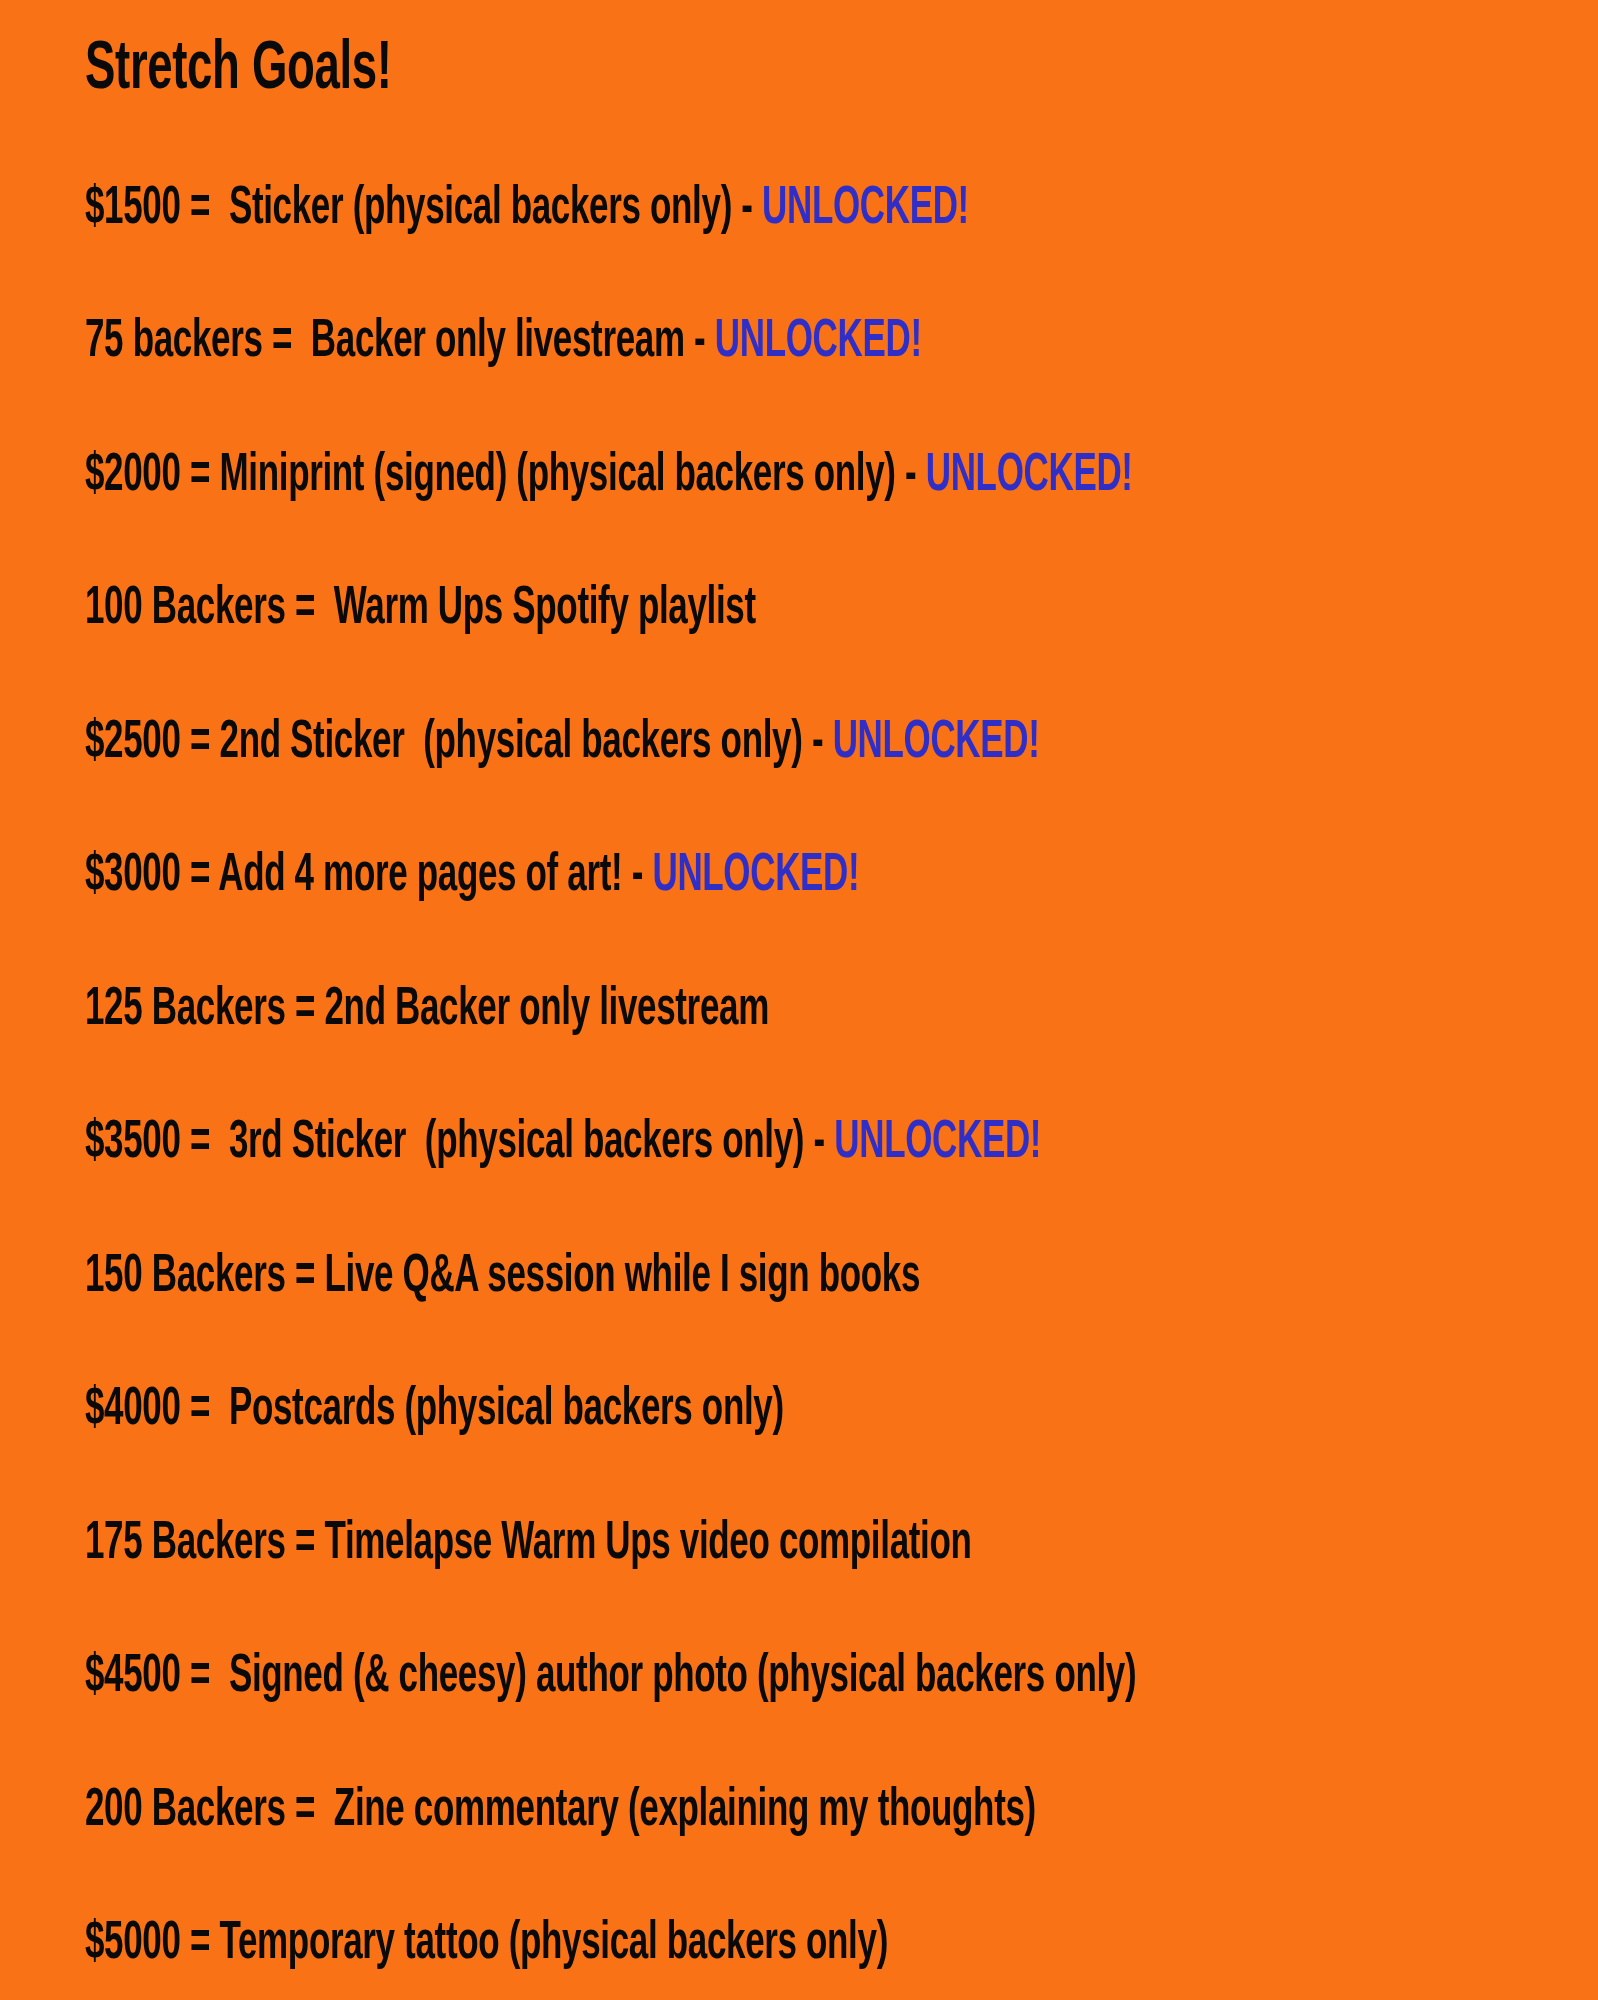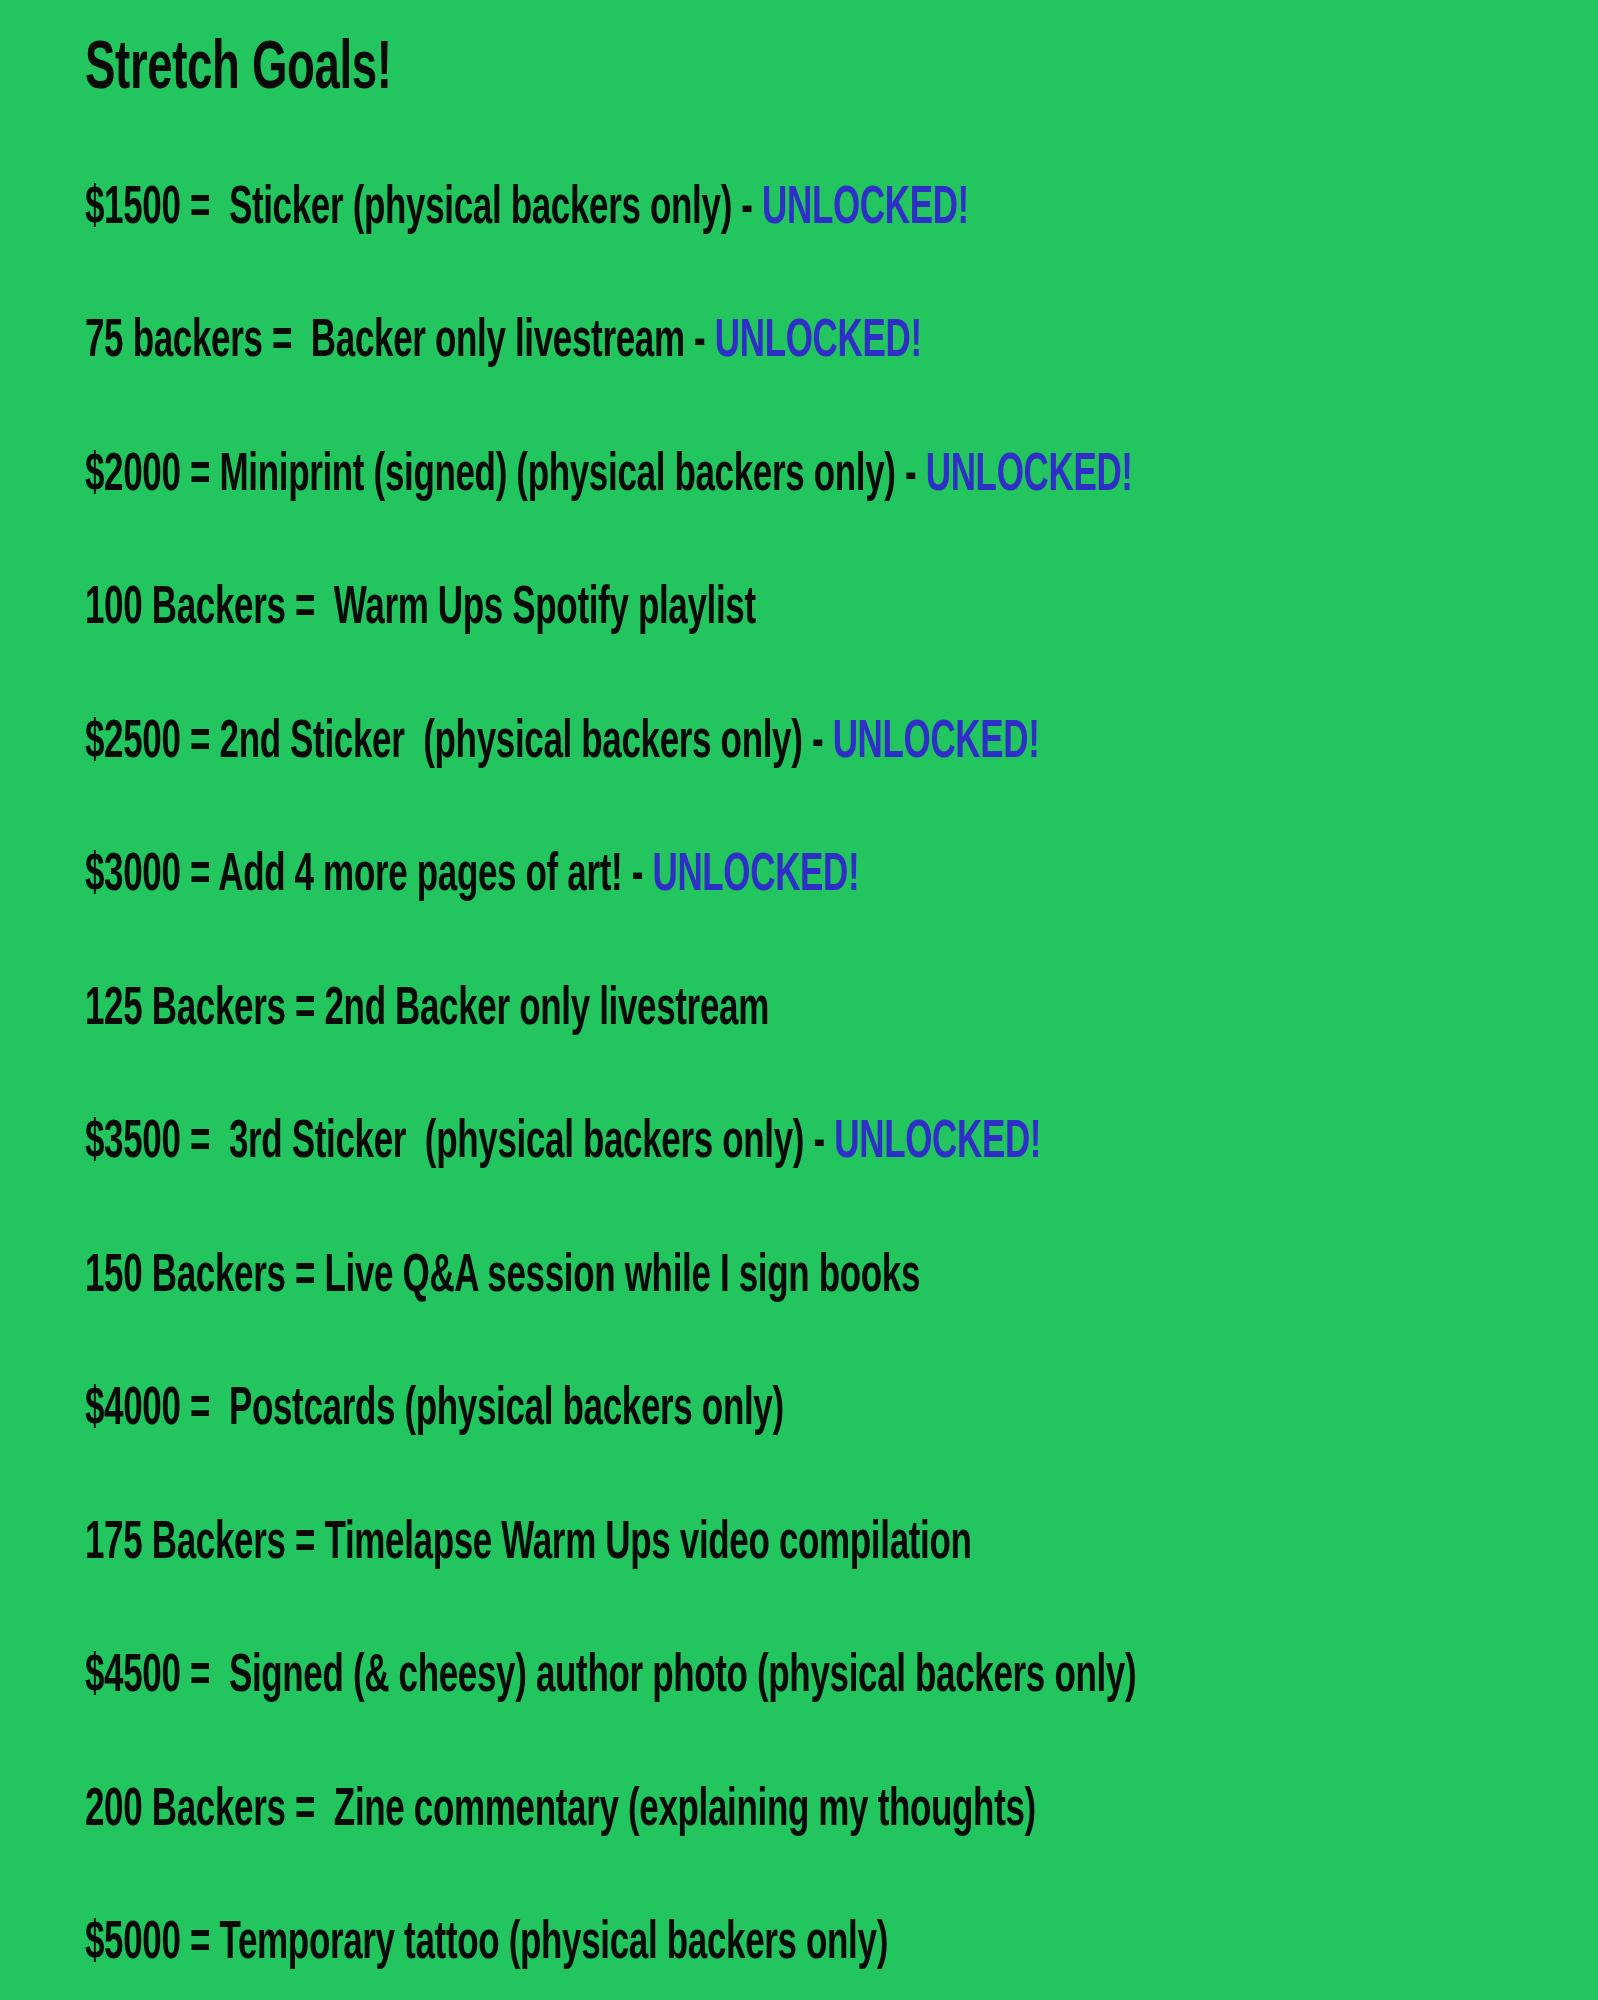--- a/index.html
+++ b/index.html
@@ -1,17 +1,17 @@
 <!DOCTYPE html>
 <html><head>
 <meta charset="utf-8">
 <style>
   html, body { margin: 0; padding: 0; background: #ffffff; }
   body { width: 1598px; height: 2000px; position: relative; overflow: hidden; }
-  .page { position: absolute; left: 0; top: 0; width: 1598px; height: 2000px; background: #22c55e; }
+  .page { position: absolute; left: 0; top: 0; width: 1598px; height: 2000px; background: #f97316; }
   .cond {
     font-family: "Liberation Sans", "DejaVu Sans", sans-serif;
     font-weight: bold;
     color: #0a0a0a;
     white-space: pre;
     position: absolute;
     left: 85px;
     transform-origin: 0 0;
     transform: scaleX(0.66);
     letter-spacing: -0.5px;

